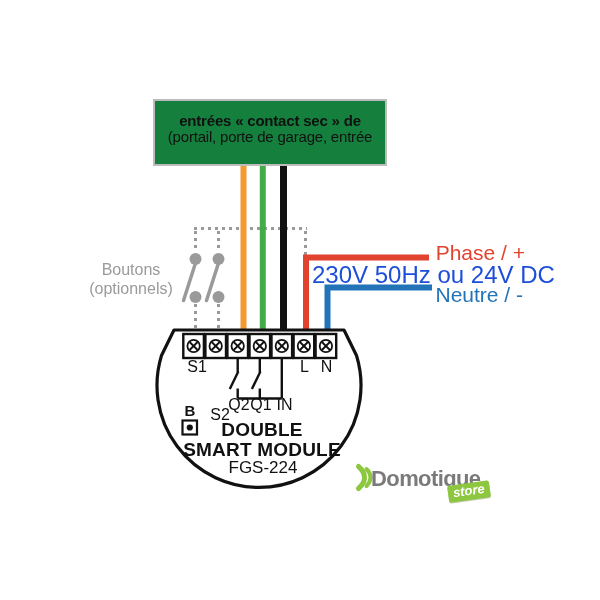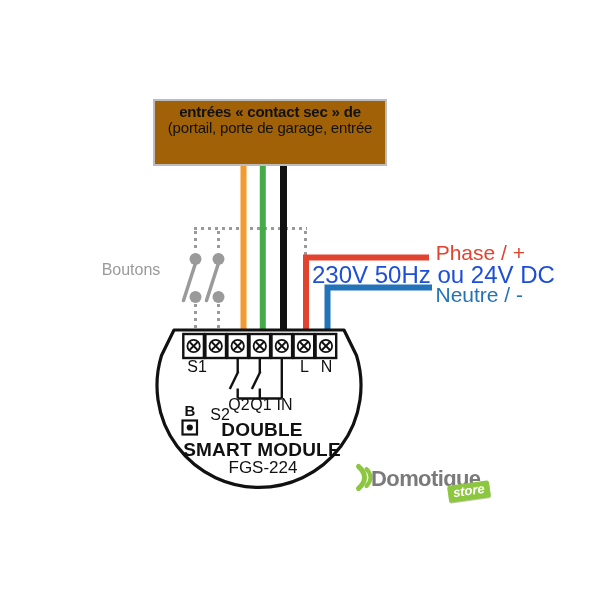--- a/index.html
+++ b/index.html
@@ -3,22 +3,22 @@
 <meta charset="utf-8">
 <style>
   html,body{margin:0;padding:0;background:#fff;}
   .canvas{
     position:relative;width:600px;height:600px;background:#fff;overflow:hidden;
     font-family:"Liberation Sans","DejaVu Sans",sans-serif;color:#111;
   }
   svg.wiring{position:absolute;left:0;top:0;}
   .note-box{
     position:absolute;left:153px;top:99px;width:234px;height:67px;
-    box-sizing:border-box;border:2px solid #bcbcbc;background:#a16207;
-    text-align:center;font-size:15px;line-height:16px;padding-top:3px;
+    box-sizing:border-box;border:2px solid #bcbcbc;background:#15803d;
+    text-align:center;font-size:15px;line-height:16px;padding-top:12px;
     letter-spacing:-0.2px;white-space:nowrap;
   }
   .note-box .b{font-weight:bold;}
   .lbl{position:absolute;white-space:nowrap;}
   .ctr{transform:translateX(-50%);}
   .gray-note{
     position:absolute;left:84px;top:260px;width:94px;text-align:center;
     font-size:16px;line-height:19px;color:#9a9a9a;white-space:nowrap;
   }
   .phase{right:75px;top:241px;font-size:21px;color:var(--wire-red);}
@@ -145,20 +145,21 @@
     </g>
   </svg>
 
   <div class="note-box">
     <div class="b">entrées « contact sec » de</div>
     <div>(portail, porte de garage, entrée</div>
   </div>
 
   <div class="gray-note">
     <div>Boutons</div>
+    <div>(optionnels)</div>
   </div>
 
   <div class="lbl phase">Phase / +</div>
   <div class="lbl voltage">230V 50Hz ou 24V DC</div>
   <div class="lbl neutral">Neutre / -</div>
 
   <div class="lbl ctr tlabel" style="left:197px;">S1</div>
   <div class="lbl ctr tlabel" style="left:220px;margin-top:48px;">S2</div>
   <div class="lbl ctr tlabel" style="left:304.5px;">L</div>
   <div class="lbl ctr tlabel" style="left:326.5px;">N</div>

